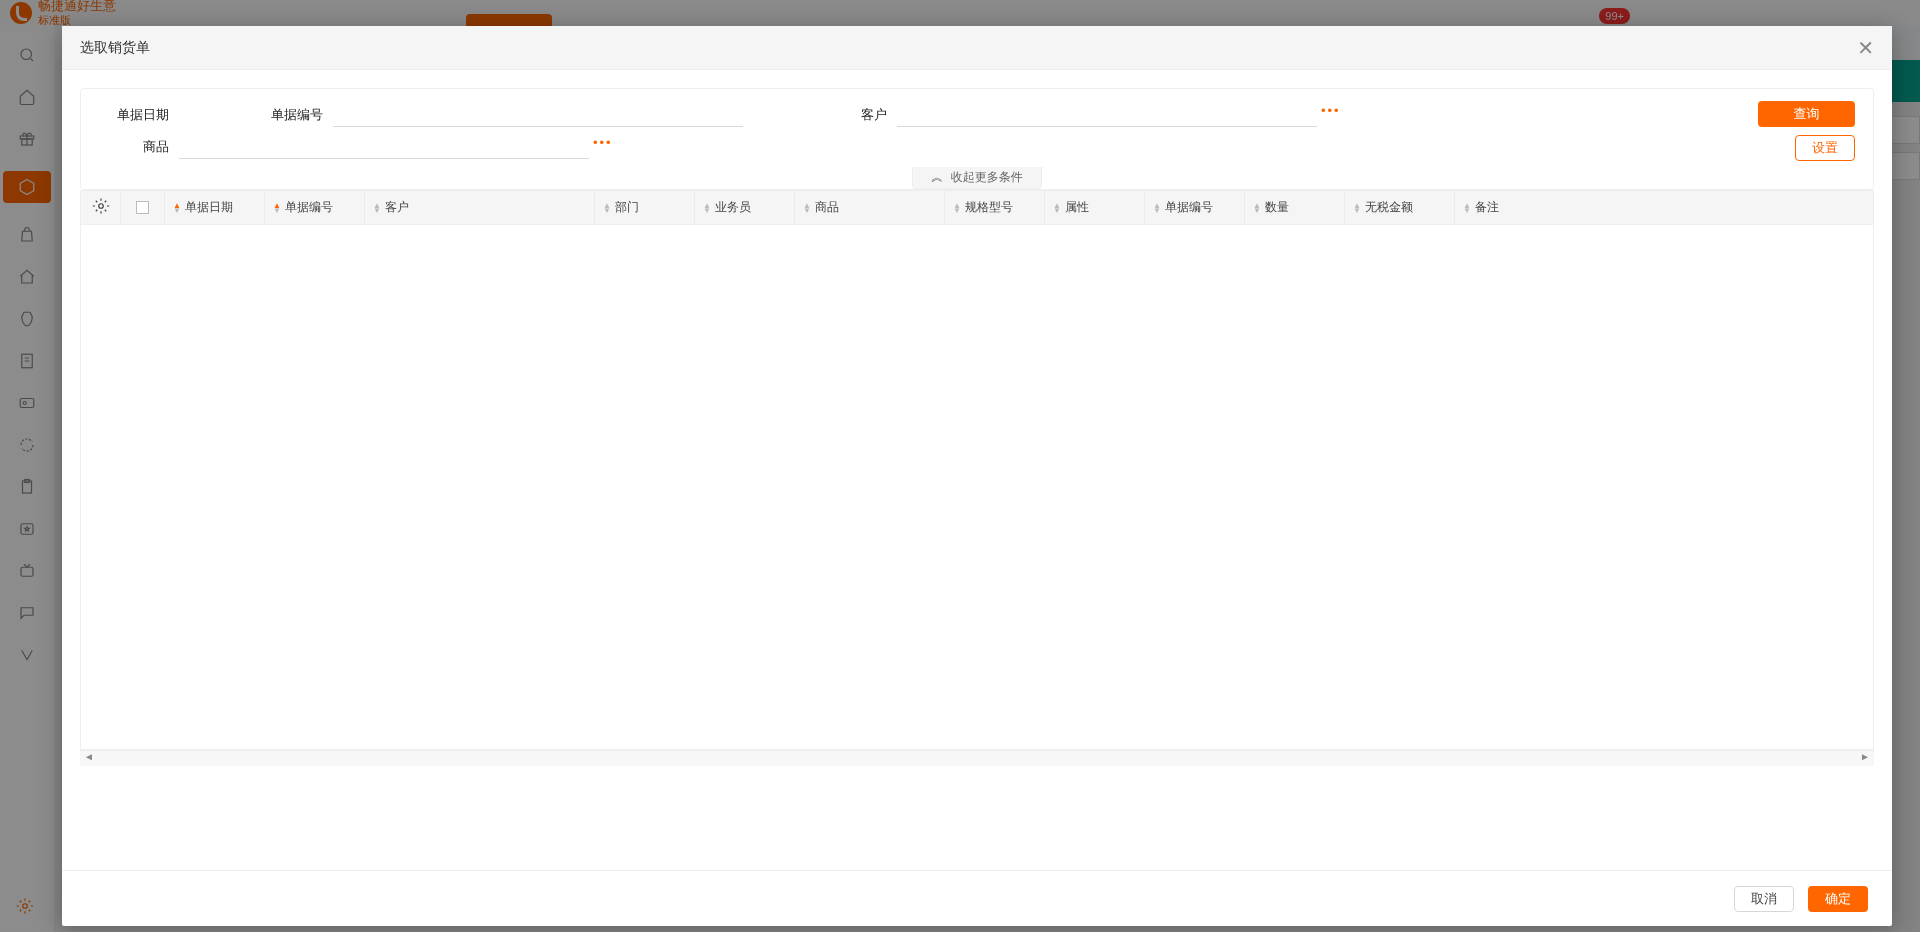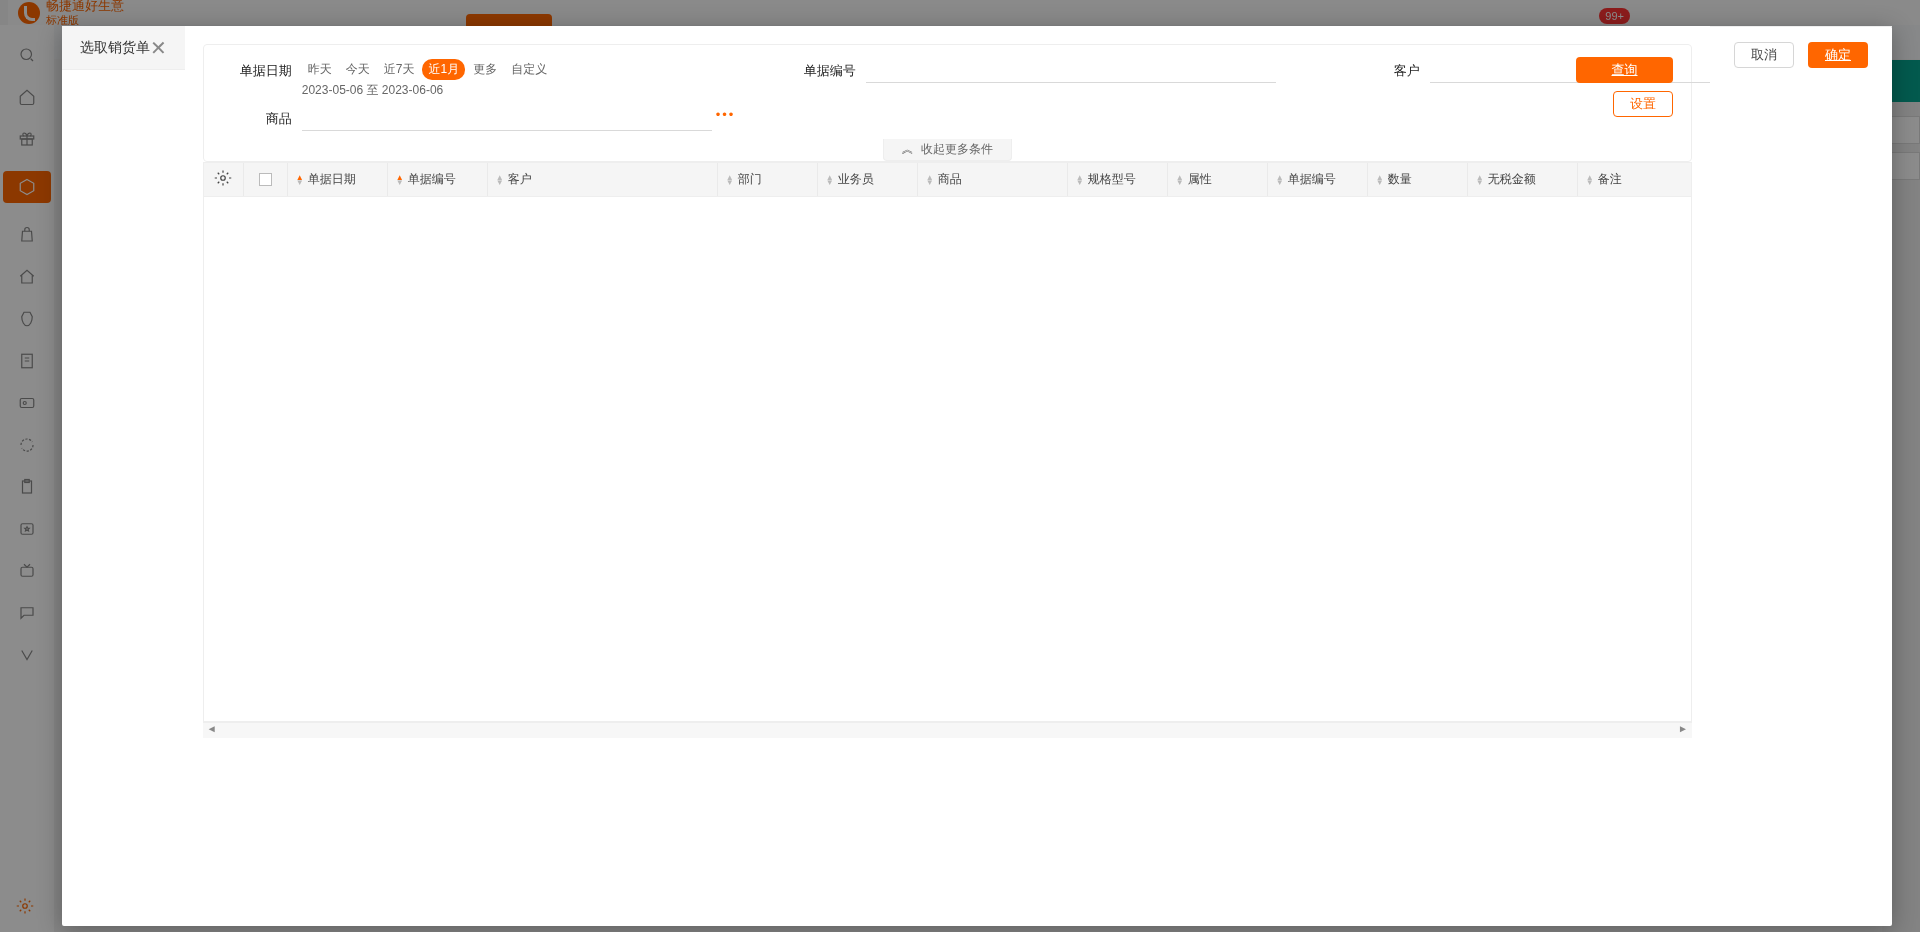--- a/index.html
+++ b/index.html
@@ -1,57 +1,57 @@
 <!DOCTYPE html>
 <html><head>
 <meta charset="utf-8">
 <style>
 *{box-sizing:border-box;margin:0;padding:0;font-family:"Microsoft YaHei",Arial,sans-serif;}
 body{background:#fff;overflow:hidden;width:1920px;height:932px;position:relative;font-size:13px;color:#333;}
 
 
 .bg{position:absolute;inset:0;background:#f5f5f5;filter:blur(0);}
-.bg .topbar{position:absolute;top:0;left:8px;right:0;height:25px;background:#fbfbfb;display:flex;align-items:center;padding-left:10px;gap:6px;}
+.bg .topbar{position:absolute;top:0;left:0;right:0;height:25px;background:#fbfbfb;display:flex;align-items:center;padding-left:10px;gap:6px;}
 .logo{width:22px;height:22px;background:#f60;border-radius:50%;position:relative;}
 .logo::after{content:"";position:absolute;left:6px;top:4px;width:8px;height:12px;border:3px solid #fff;border-top:none;border-right:none;border-radius:0 0 0 8px;}
 .brand{color:#f60;font-size:13px;font-weight:500;}
 .badge-ver{font-size:11px;color:#f60;margin-top:-2px;}
 .bg .secondbar{position:absolute;top:25px;left:54px;right:0;height:34px;background:#f6f8f9;}
 .bg .orange-btn{position:absolute;top:14px;left:466px;width:86px;height:26px;background:#f60;border-radius:4px;}
 .badge99{position:absolute;top:8px;right:290px;background:#f33;color:#fff;font-size:11px;padding:2px 6px;border-radius:10px;}
 .sidebar{position:absolute;left:0;top:25px;bottom:0;width:54px;background:#fff;display:flex;flex-direction:column;align-items:center;padding-top:20px;gap:22px;}
 .side-ic{width:20px;height:20px;color:#888;display:flex;align-items:center;justify-content:center;}
 .side-ic.active{background:#f60;color:#fff;width:48px;height:32px;border-radius:4px;margin:0 3px;}
 .side-gear{position:absolute;left:16px;bottom:14px;color:#f60;}
 .right-strip{position:absolute;right:0;top:60px;width:38px;background:#efefef;bottom:0;}
 .right-strip .teal{position:absolute;top:0;left:-10px;width:48px;height:42px;background:#06a58e;}
 .right-strip .mini{position:absolute;right:0;width:38px;height:28px;background:#fff;border:1px solid #ddd;}
 .dim{position:absolute;inset:0;background:rgba(0,0,0,0.45);}
 
 
-.modal{position:absolute;top:26px;left:62px;right:28px;bottom:6px;background:#fff;border-radius:2px;box-shadow:0 4px 24px rgba(0,0,0,0.3);display:flex;flex-direction:row;}
+.modal{position:absolute;top:26px;left:62px;right:28px;bottom:6px;background:#fff;border-radius:2px;box-shadow:0 4px 24px rgba(0,0,0,0.3);display:flex;flex-direction:column;}
 .m-head{height:44px;display:flex;align-items:center;justify-content:space-between;padding:0 18px;background:#f5f5f5;border-bottom:1px solid #eee;}
 .m-title{font-size:14px;color:#333;}
 .close{font-size:20px;color:#888;cursor:pointer;}
 .m-body{flex:1;overflow:auto;padding:18px 18px 0;}
 
 .filter-card{border:1px solid #eee;border-radius:4px;padding:14px 24px 0;position:relative;}
 .frow{display:flex;align-items:flex-start;margin-bottom:8px;}
 .fcell{display:flex;align-items:flex-start;margin-right:80px;}
 .flabel{width:74px;text-align:right;padding-right:10px;color:#222;padding-top:3px;font-size:13px;}
 .fval{min-width:410px;}
 .uline{border-bottom:1px solid #d9d9d9;height:24px;min-width:410px;}
 .pills{display:flex;gap:2px;align-items:center;font-size:12px;color:#666;margin-bottom:2px;}
 .pill{padding:2px 6px;border-radius:10px;cursor:pointer;}
 .pill.on{background:#f60;color:#fff;}
 .datestr{font-size:12px;color:#666;}
 .dots{color:#f60;letter-spacing:2px;cursor:pointer;padding:0 4px;}
 .act-col{position:absolute;right:18px;top:12px;display:flex;flex-direction:column;gap:8px;}
 .btn{border-radius:4px;font-size:13px;height:26px;padding:0 16px;display:inline-flex;align-items:center;justify-content:center;cursor:pointer;border:1px solid transparent;}
-.btn-pri{background:#f60;color:#fff;text-decoration:underline;}
+.btn-pri{background:#f60;color:#fff;}
 .btn-ghost{background:#fff;color:#f60;border-color:#f60;margin-left:37px;}
 .collapse{display:flex;justify-content:center;align-items:flex-end;}
 .coll-btn{background:#f5f5f5;border:1px solid #eee;border-top:none;padding:2px 18px;font-size:12px;color:#666;cursor:pointer;border-radius:0 0 4px 4px;}
 
 .listhead{display:flex;align-items:center;margin:12px 0 8px;gap:14px;font-size:13px;}
 .lh-title{color:#222;}
 .lh-sel{color:#333;}
 .lh-tot{color:#aaa;}
 .lh-right{margin-left:auto;display:flex;align-items:center;gap:4px;font-size:12px;color:#555;}
 .chk{width:13px;height:13px;border:1px solid #bbb;background:#fff;display:inline-block;}
@@ -191,35 +191,20 @@
 
     <div class="filter-card">
       <div class="act-col">
         <span class="btn btn-pri">查询</span>
         <span class="btn btn-ghost">设置</span>
       </div>
 
       <div class="frow">
         <div class="fcell">
           <div class="flabel">单据日期</div>
-          <div class="fval">
-            <div class="pills">
-              <span class="pill">昨天</span>
-              <span class="pill">今天</span>
-              <span class="pill">近7天</span>
-              <span class="pill on">近1月</span>
-              <span class="pill">更多</span>
-              <span class="pill">自定义</span>
-            </div>
-            <div class="datestr">
-              <span>2023-05-06</span>
-              <span>至</span>
-              <span>2023-06-06</span>
-            </div>
-          </div>
         </div>
         <div class="fcell">
           <div class="flabel">单据编号</div>
           <div class="fval uline"></div>
         </div>
         <div class="fcell" style="margin-right:0">
           <div class="flabel">客户</div>
           <div class="fval uline" style="min-width:420px"></div>
           <span class="dots">•••</span>
         </div>

